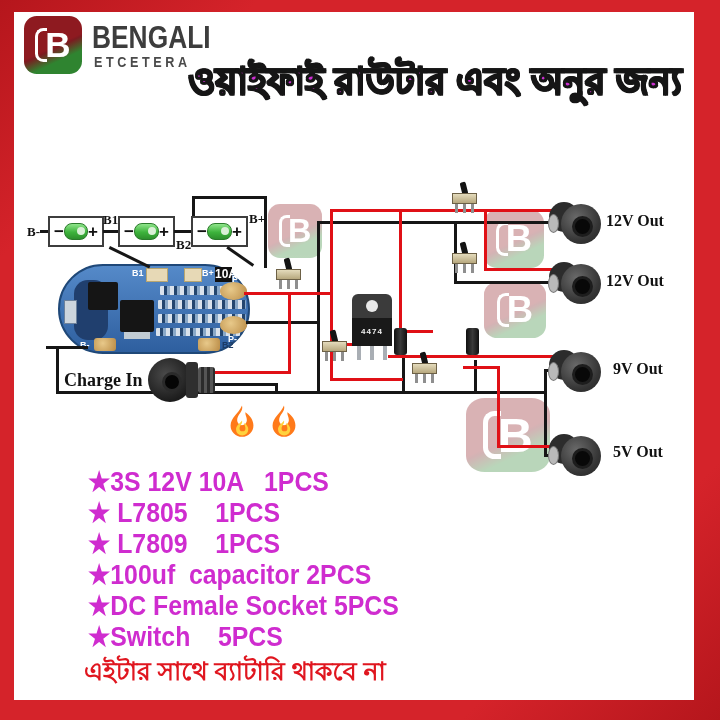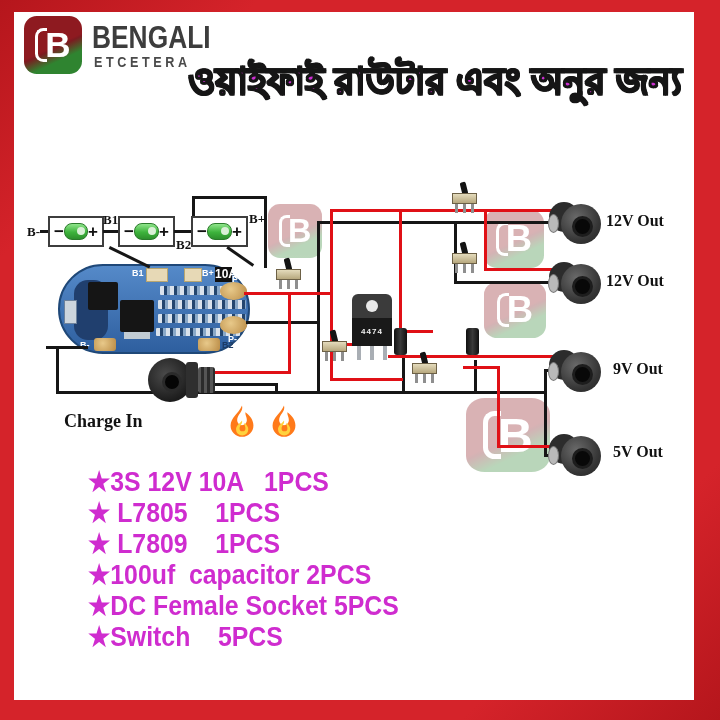--- a/index.html
+++ b/index.html
@@ -197,21 +197,21 @@
     <div class="pad" style="left:160px;top:16px;width:27px;height:18px;"></div>
     <div class="tx" style="left:172px;top:8px;">P+</div>
     <div class="pad" style="left:160px;top:50px;width:27px;height:18px;"></div>
     <div class="tx" style="left:168px;top:68px;">P-</div>
     <div class="pad" style="left:34px;top:72px;width:22px;height:13px;border-radius:3px;"></div>
     <div class="tx" style="left:20px;top:74px;">B-</div>
     <div class="pad" style="left:138px;top:72px;width:22px;height:13px;border-radius:3px;"></div>
     <div class="tx" style="left:162px;top:74px;color:#1c3b66;">B2</div>
   </div>
 
-  <div class="abs serifb" style="left:64px;top:370px;font-size:18px;z-index:8;margin-top:41px;">Charge In</div>
+  <div class="abs serifb" style="left:64px;top:370px;font-size:18px;z-index:8;">Charge In</div>
   <div class="sock">
     <div class="face"></div>
     <div class="hole"></div>
     <div class="hex"></div>
     <div class="thr"></div>
   </div>
 
   <div class="reg" style="left:352px;top:294px;">
     <div class="tab"></div>
       <div class="hole"></div>
@@ -299,13 +299,14 @@
     </svg>
   </div>
 
   <div class="pkg-item" style="top:466px;">★3S 12V 10A   1PCS</div>
   <div class="pkg-item" style="top:497px;">★ L7805    1PCS</div>
   <div class="pkg-item" style="top:528px;">★ L7809    1PCS</div>
   <div class="pkg-item" style="top:559px;">★100uf  capacitor 2PCS</div>
   <div class="pkg-item" style="top:590px;">★DC Female Socket 5PCS</div>
   <div class="pkg-item" style="top:621px;">★Switch    5PCS</div>
 
+  <div class="note">এইটার সাথে ব্যাটারি থাকবে না</div>
 </div>
 
 </body></html>

